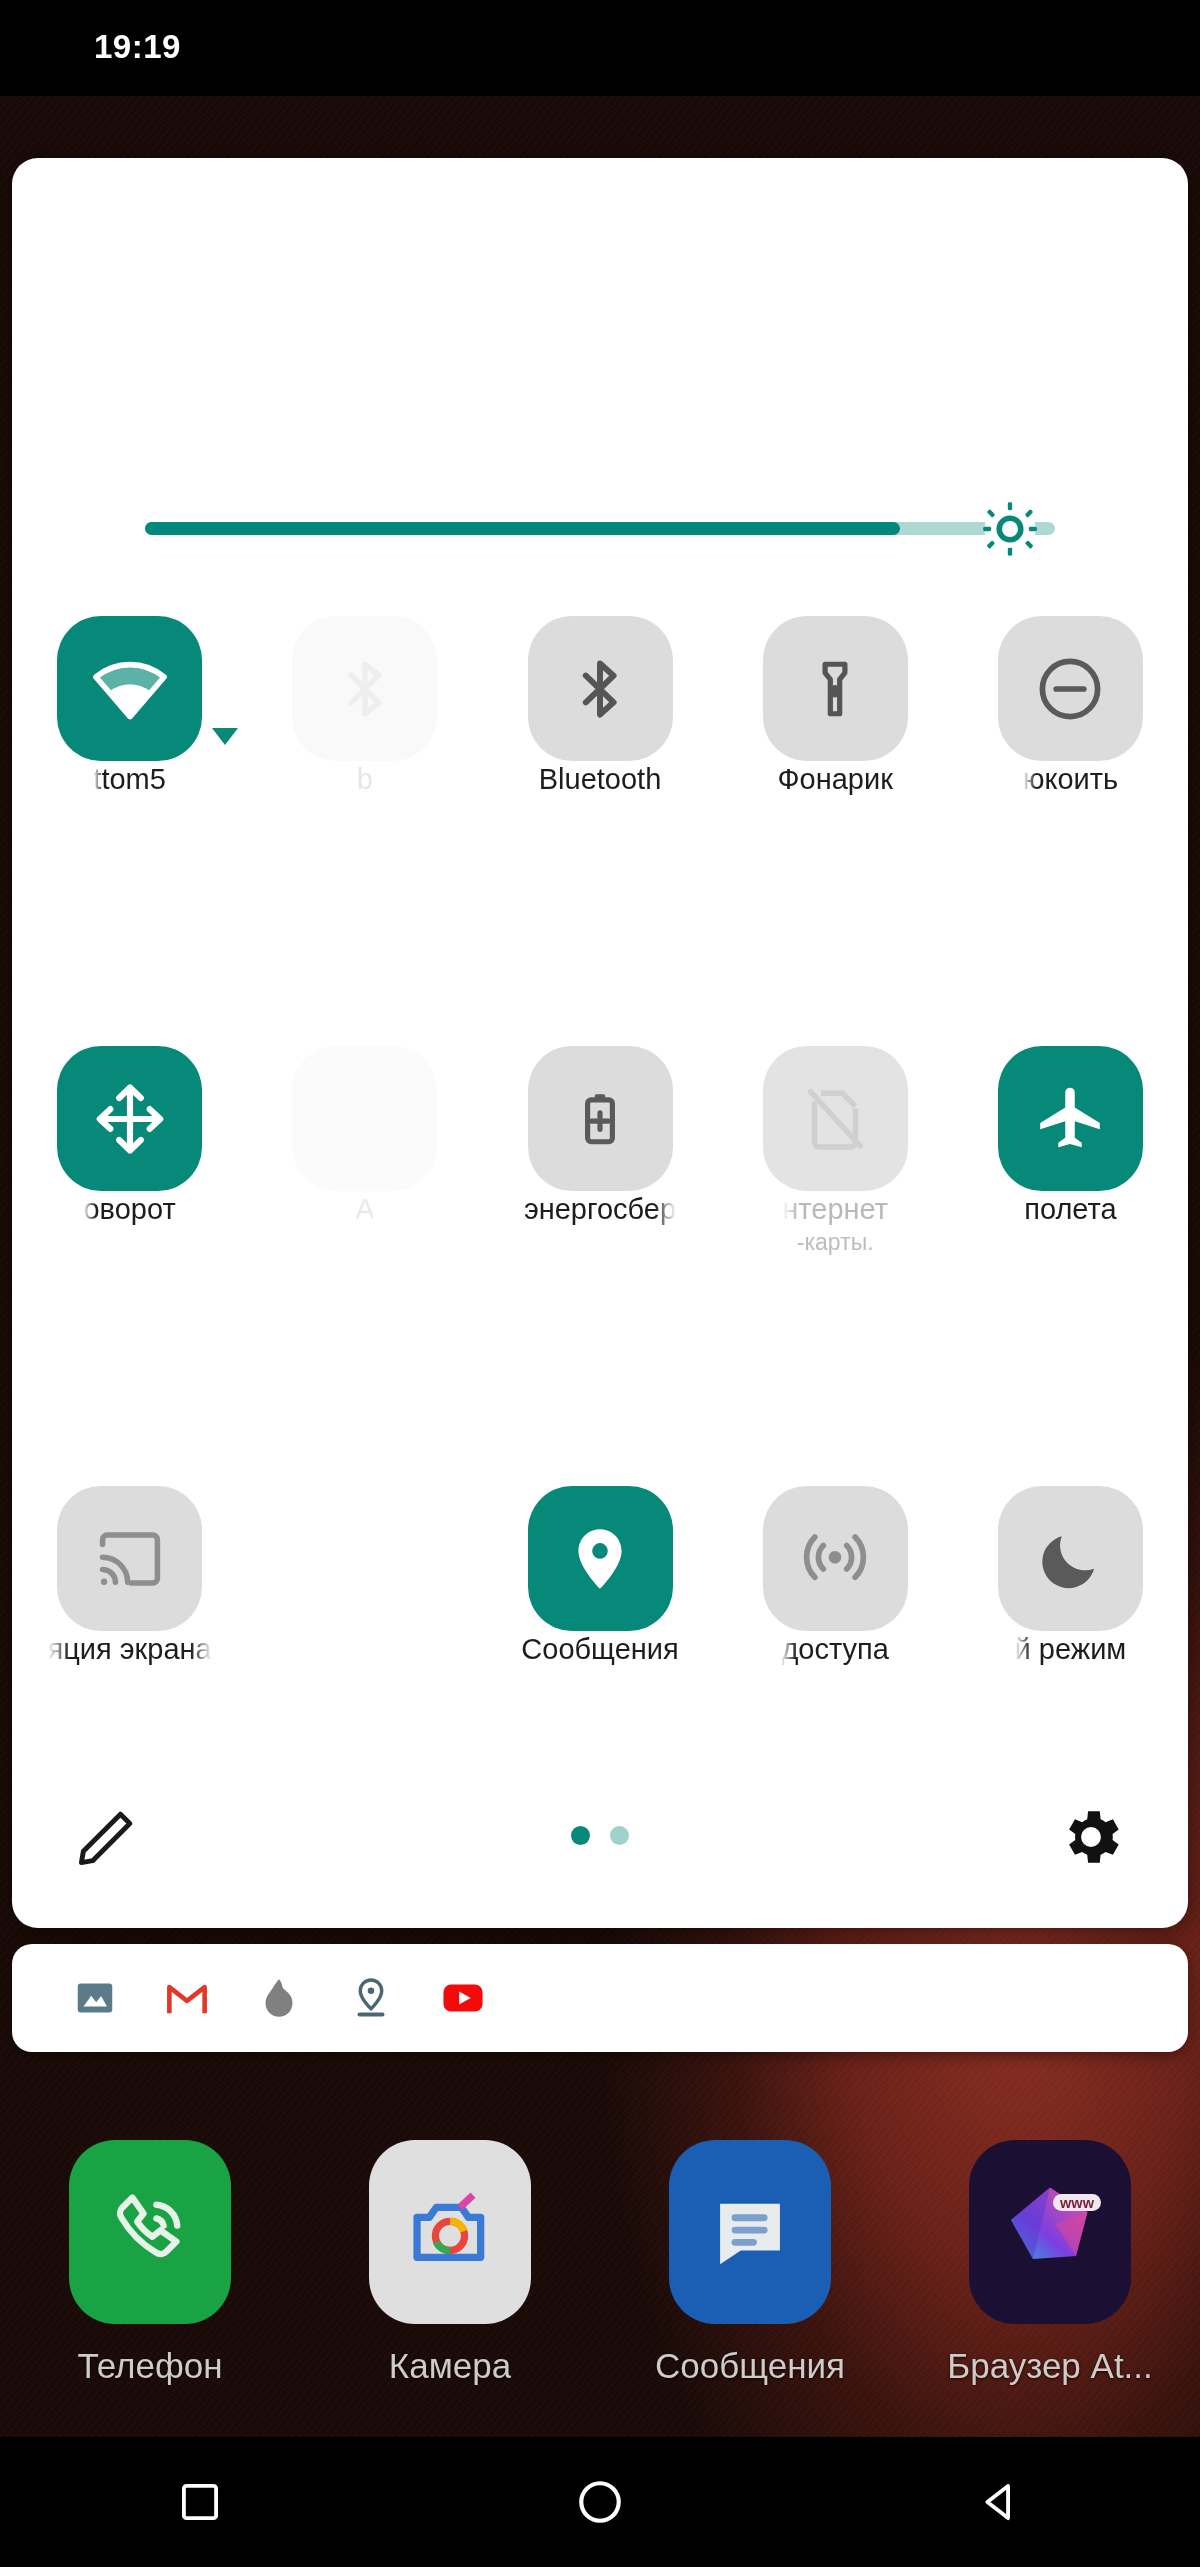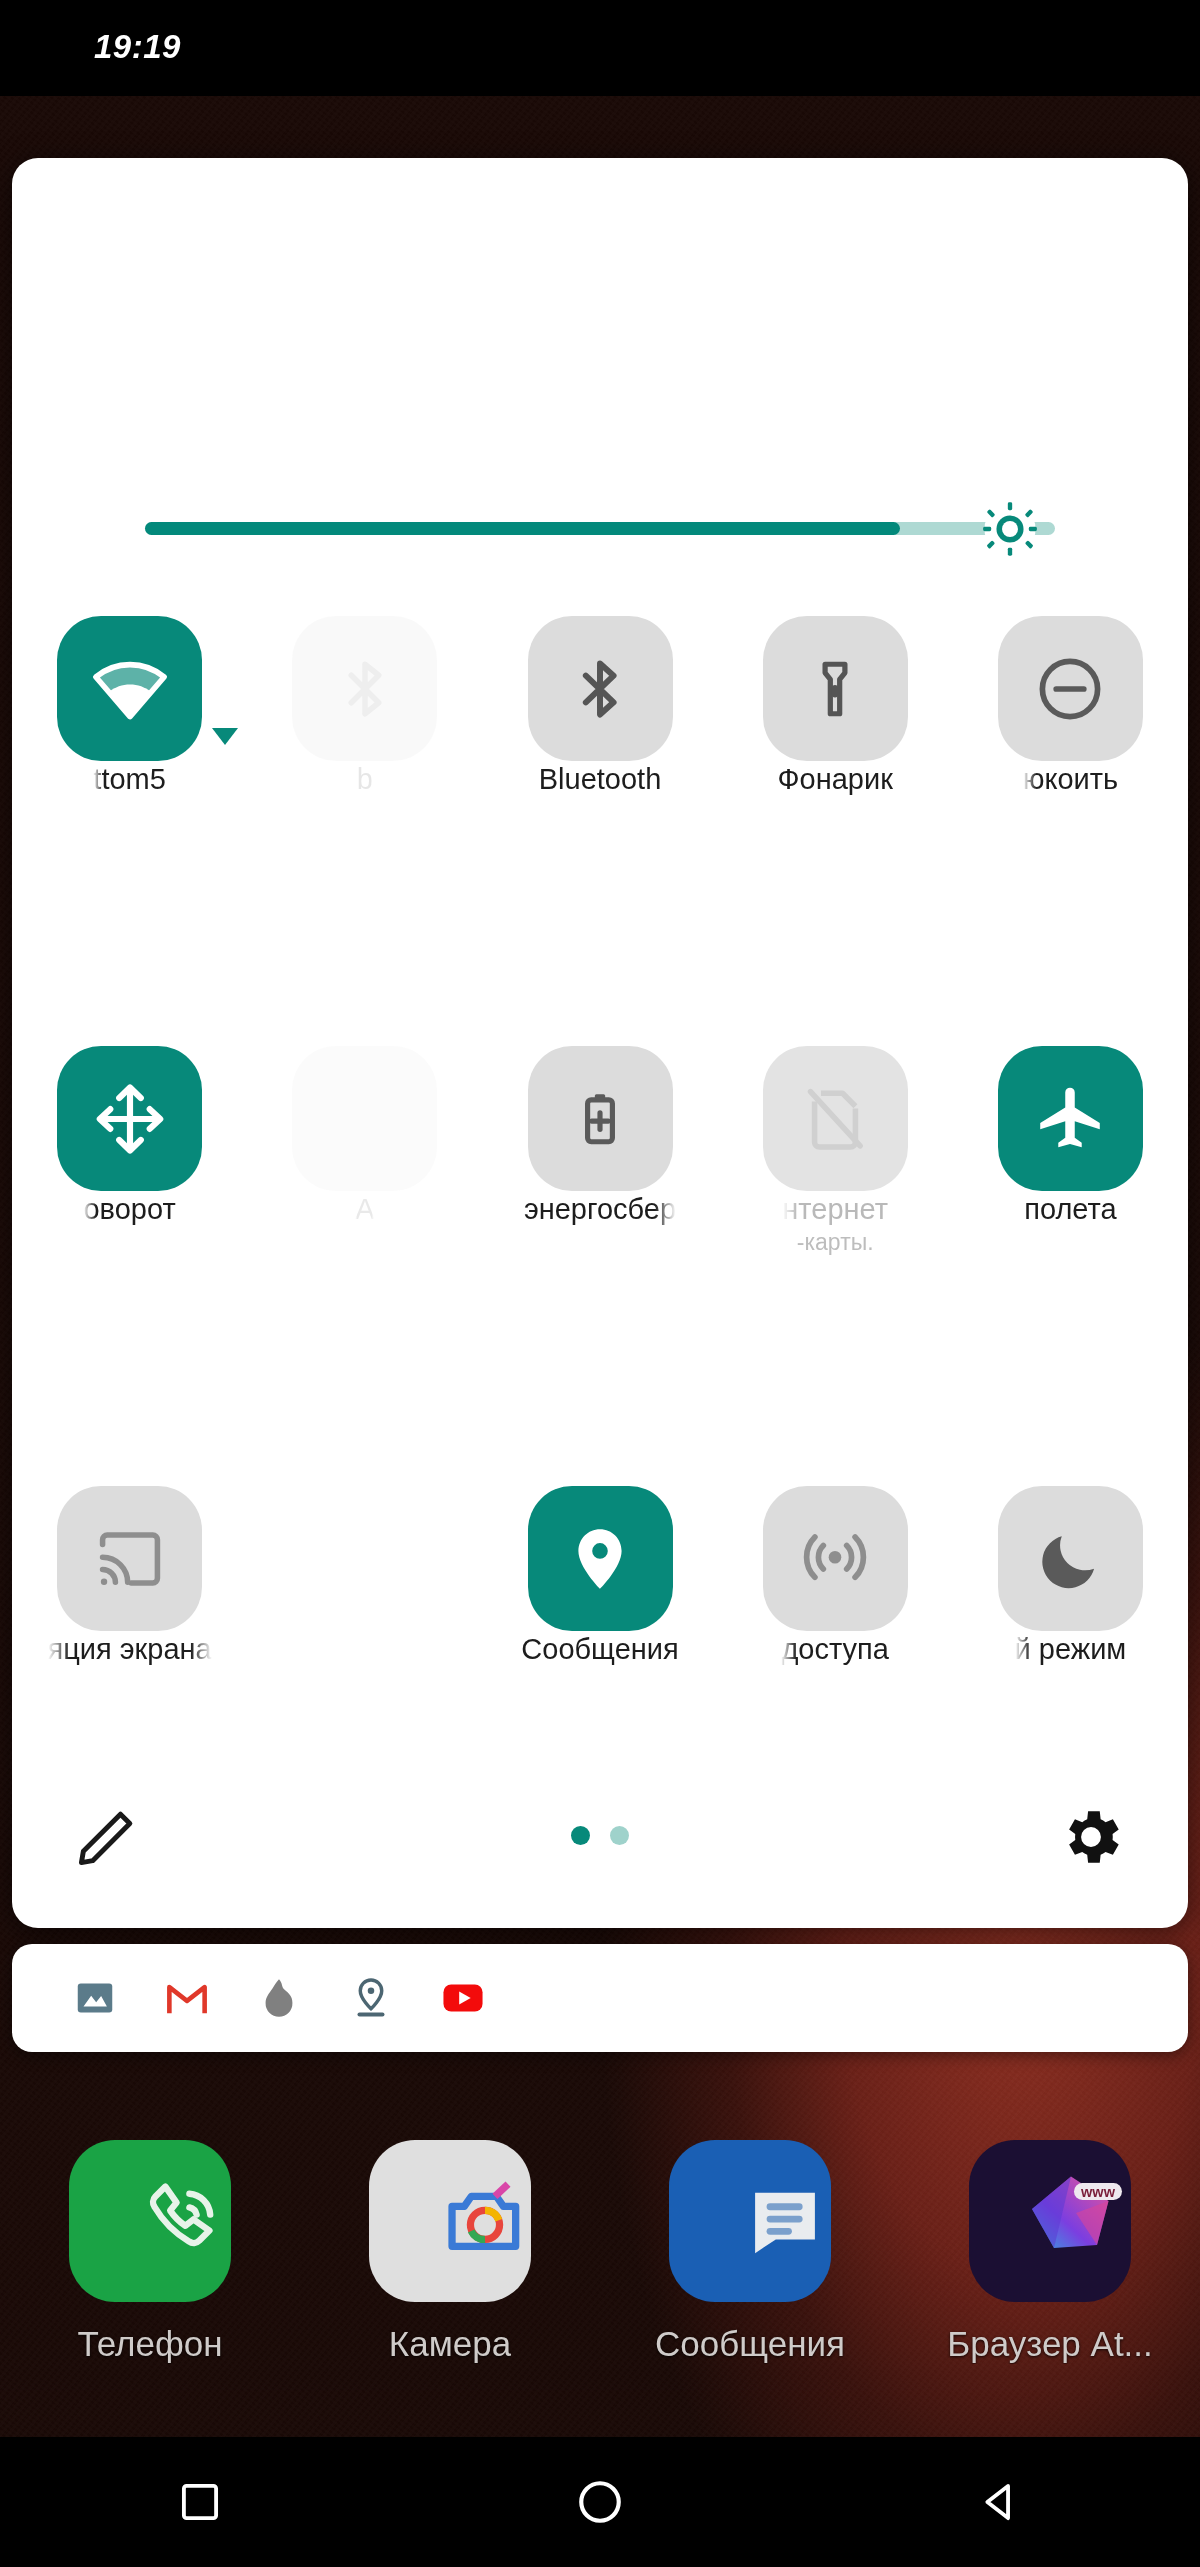--- a/index.html
+++ b/index.html
@@ -29,21 +29,21 @@
     position:absolute; inset:0;
     background:
       repeating-linear-gradient(37deg, rgba(255,255,255,.012) 0 2px, rgba(0,0,0,.012) 2px 4px),
       repeating-linear-gradient(-51deg, rgba(255,255,255,.010) 0 3px, rgba(0,0,0,.010) 3px 6px);
     opacity:.85;
   }
 
   
   #statusbar {
     position: absolute; top: 0; left: 0; right: 0; height: 96px;
-    background: #000; z-index: 40; font-style: italic;
+    background: #000; z-index: 40;
   }
   #clock {
     position: absolute; left: 94px; top: 28px;
     color: #fff; font-size: 33px; font-weight: 700; letter-spacing: .5px;
   }
 
   
   .ghost-row {
     position: absolute; left: 0; right: 0;
     display: flex; z-index: 5;
@@ -174,23 +174,23 @@
   }
   .shortcut-icon { width: 50px; height: 50px; display:flex; align-items:center; justify-content:center; }
 
   
   #dock {
     position: absolute; left: 0; right: 0; top: 2140px;
     display: flex; z-index: 10;
   }
   .dock-app { flex: 1; display: flex; flex-direction: column; align-items: center; }
   .dock-icon {
-    width: 162px; height: 162px;
+    width: 162px; height: 184px;
     border-radius: 46px;
-    display: flex; align-items: center; justify-content: flex-end;
+    display: flex; align-items: center; justify-content: center;
     overflow: hidden;
   }
   .dock-label {
     margin-top: 22px; font-size: 35px;
     color: #cfcbc9; text-align: center;
     text-shadow: 0 1px 3px rgba(0,0,0,.8);
     white-space: nowrap; max-width: 230px; overflow: hidden;
   }
 
   

